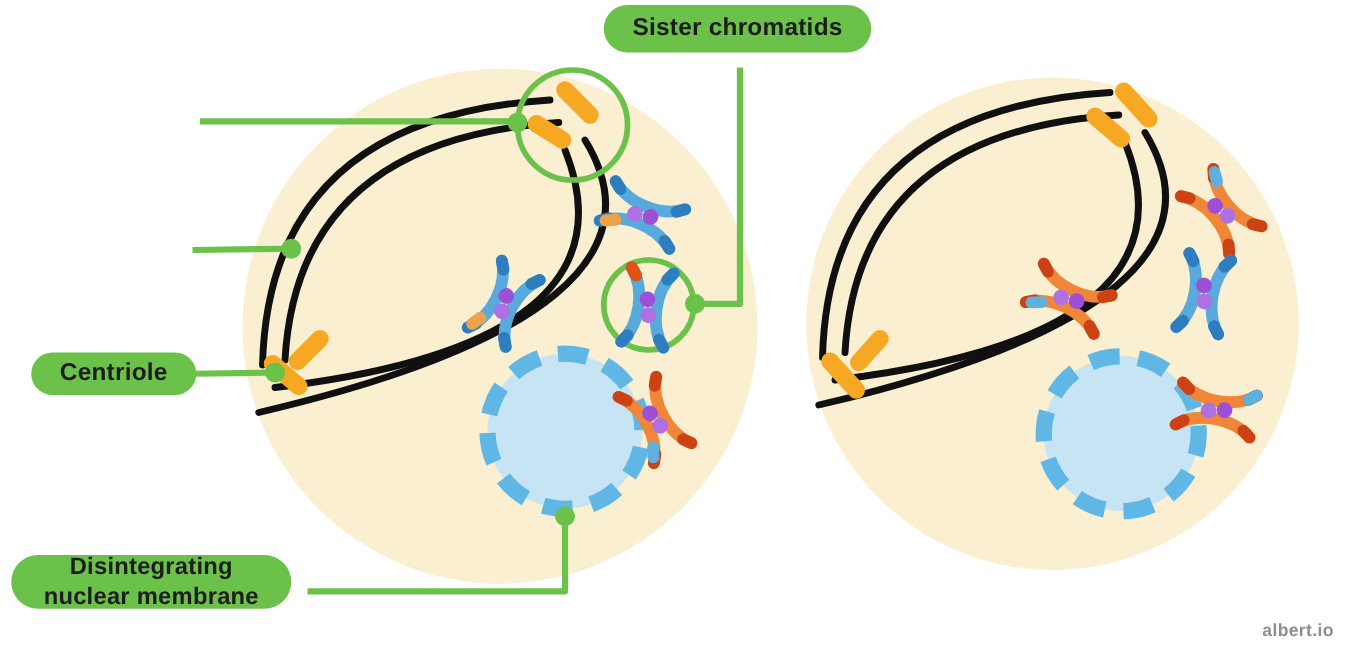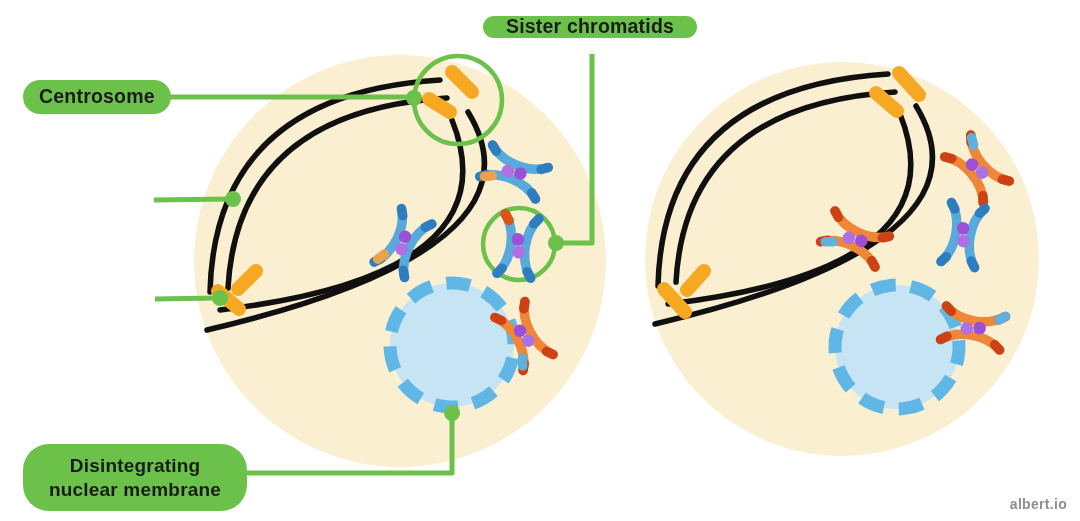--- a/index.html
+++ b/index.html
@@ -53,22 +53,22 @@
   .pill{
     position:absolute;
     display:flex;align-items:center;justify-content:center;text-align:center;
     background:var(--label_green);color:var(--label_text);
     font-weight:700;font-size:19.5px;letter-spacing:.2px;
     border-radius:20px;padding:4px 16px;line-height:1.22;
   }
   .pill-centrosome{left:23px;top:80px;min-width:139px;height:34px;}
   .pill-microtubule{left:23px;top:184px;min-width:133px;height:34px;}
   .pill-centriole{left:25px;top:282px;min-width:132px;height:34px;}
-  .pill-sister{left:483px;top:16px;min-width:214px;height:22px;text-align:right;}
-  .pill-disintegrating{left:23px;top:444px;width:224px;height:67px;border-radius:26px;font-size:19px;}
+  .pill-sister{left:483px;top:4px;min-width:214px;height:38px;text-align:right;}
+  .pill-disintegrating{left:9px;top:444px;width:224px;height:43px;border-radius:26px;font-size:19px;}
 
   .watermark{
     position:absolute;right:13px;bottom:9px;
     font-size:14px;font-weight:700;color:var(--watermark_gray);letter-spacing:.3px;
   }
 </style>
 </head>
 <body>
 
 <div class="stage">
@@ -185,18 +185,18 @@
     <g>
       <polyline class="leader" points="592,54 592,243 558,243"></polyline>
       <circle class="leader-dot" cx="556" cy="243" r="8"></circle>
     </g>
     <g>
       <polyline class="leader" points="246,473 452,473 452,414"></polyline>
       <circle class="leader-dot" cx="452" cy="413" r="8"></circle>
     </g>
   </svg>
 
-  <div class="pill pill-centrosome">Centrosome</div>
+  <div class="pill pill-centriole">Centriole</div>
   <div class="pill pill-sister">Sister chromatids</div>
   <div class="pill pill-disintegrating">Disintegrating nuclear membrane</div>
 
   <div class="watermark">albert.io</div>
 </div>
 
 </body></html>

